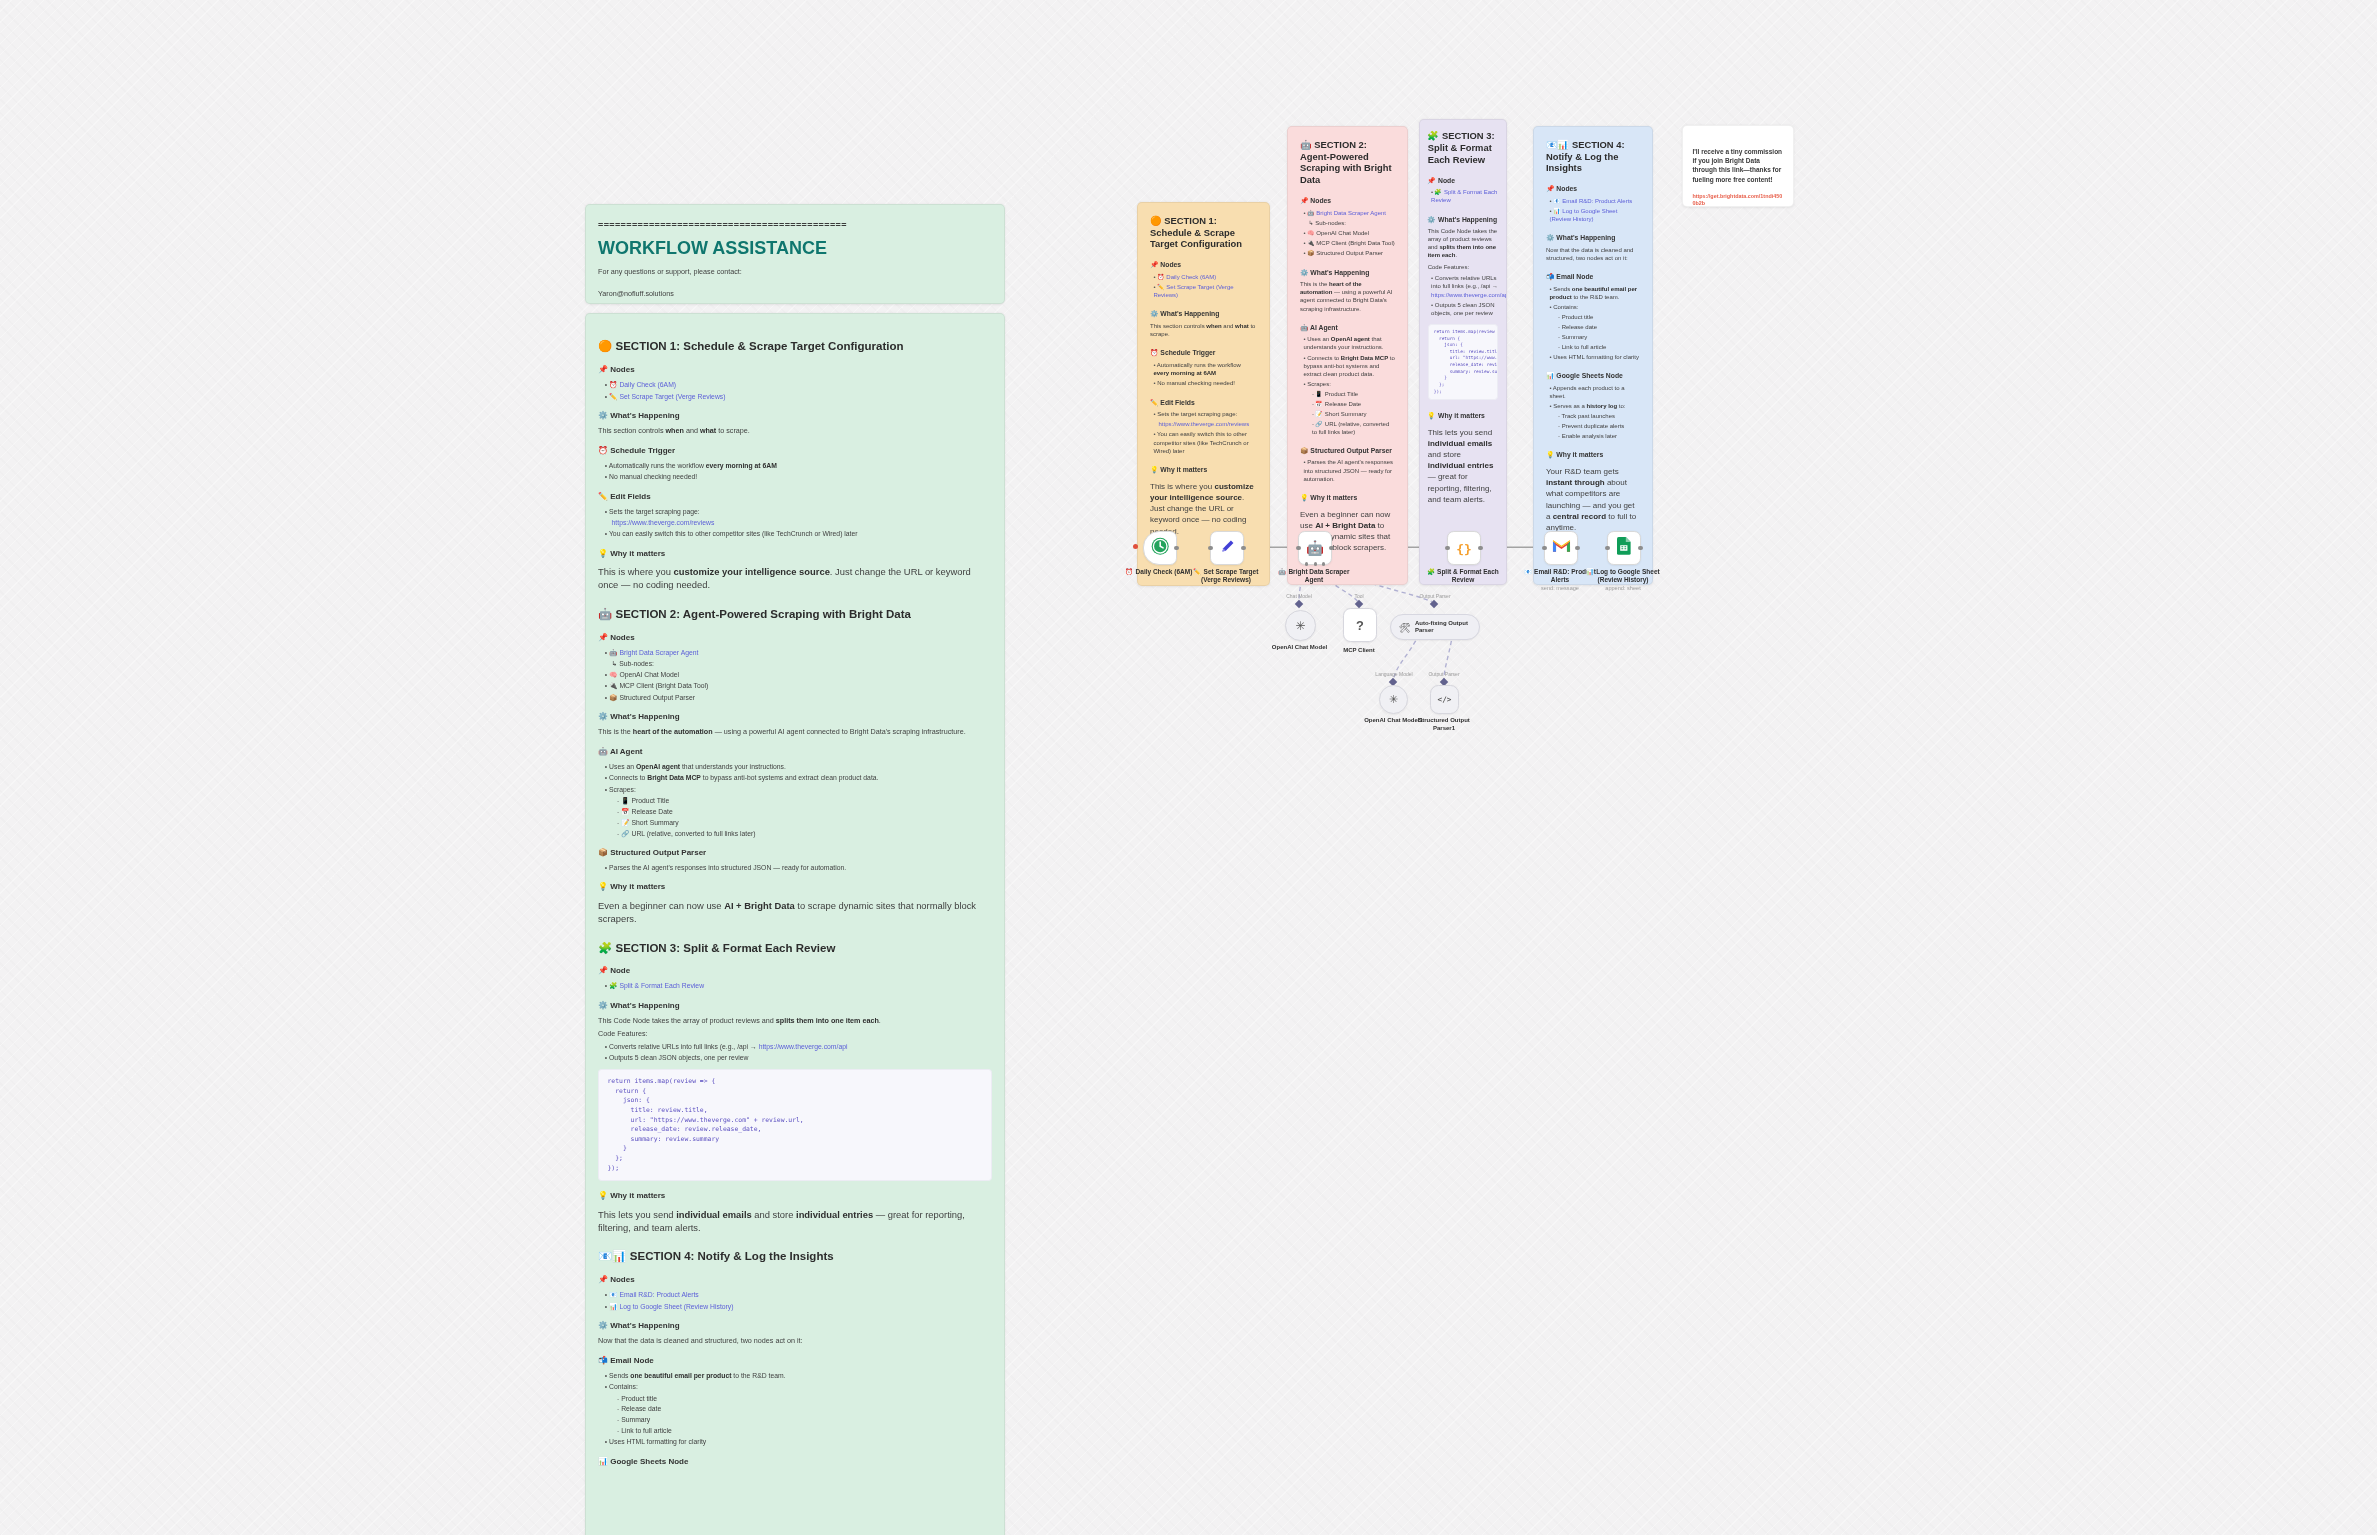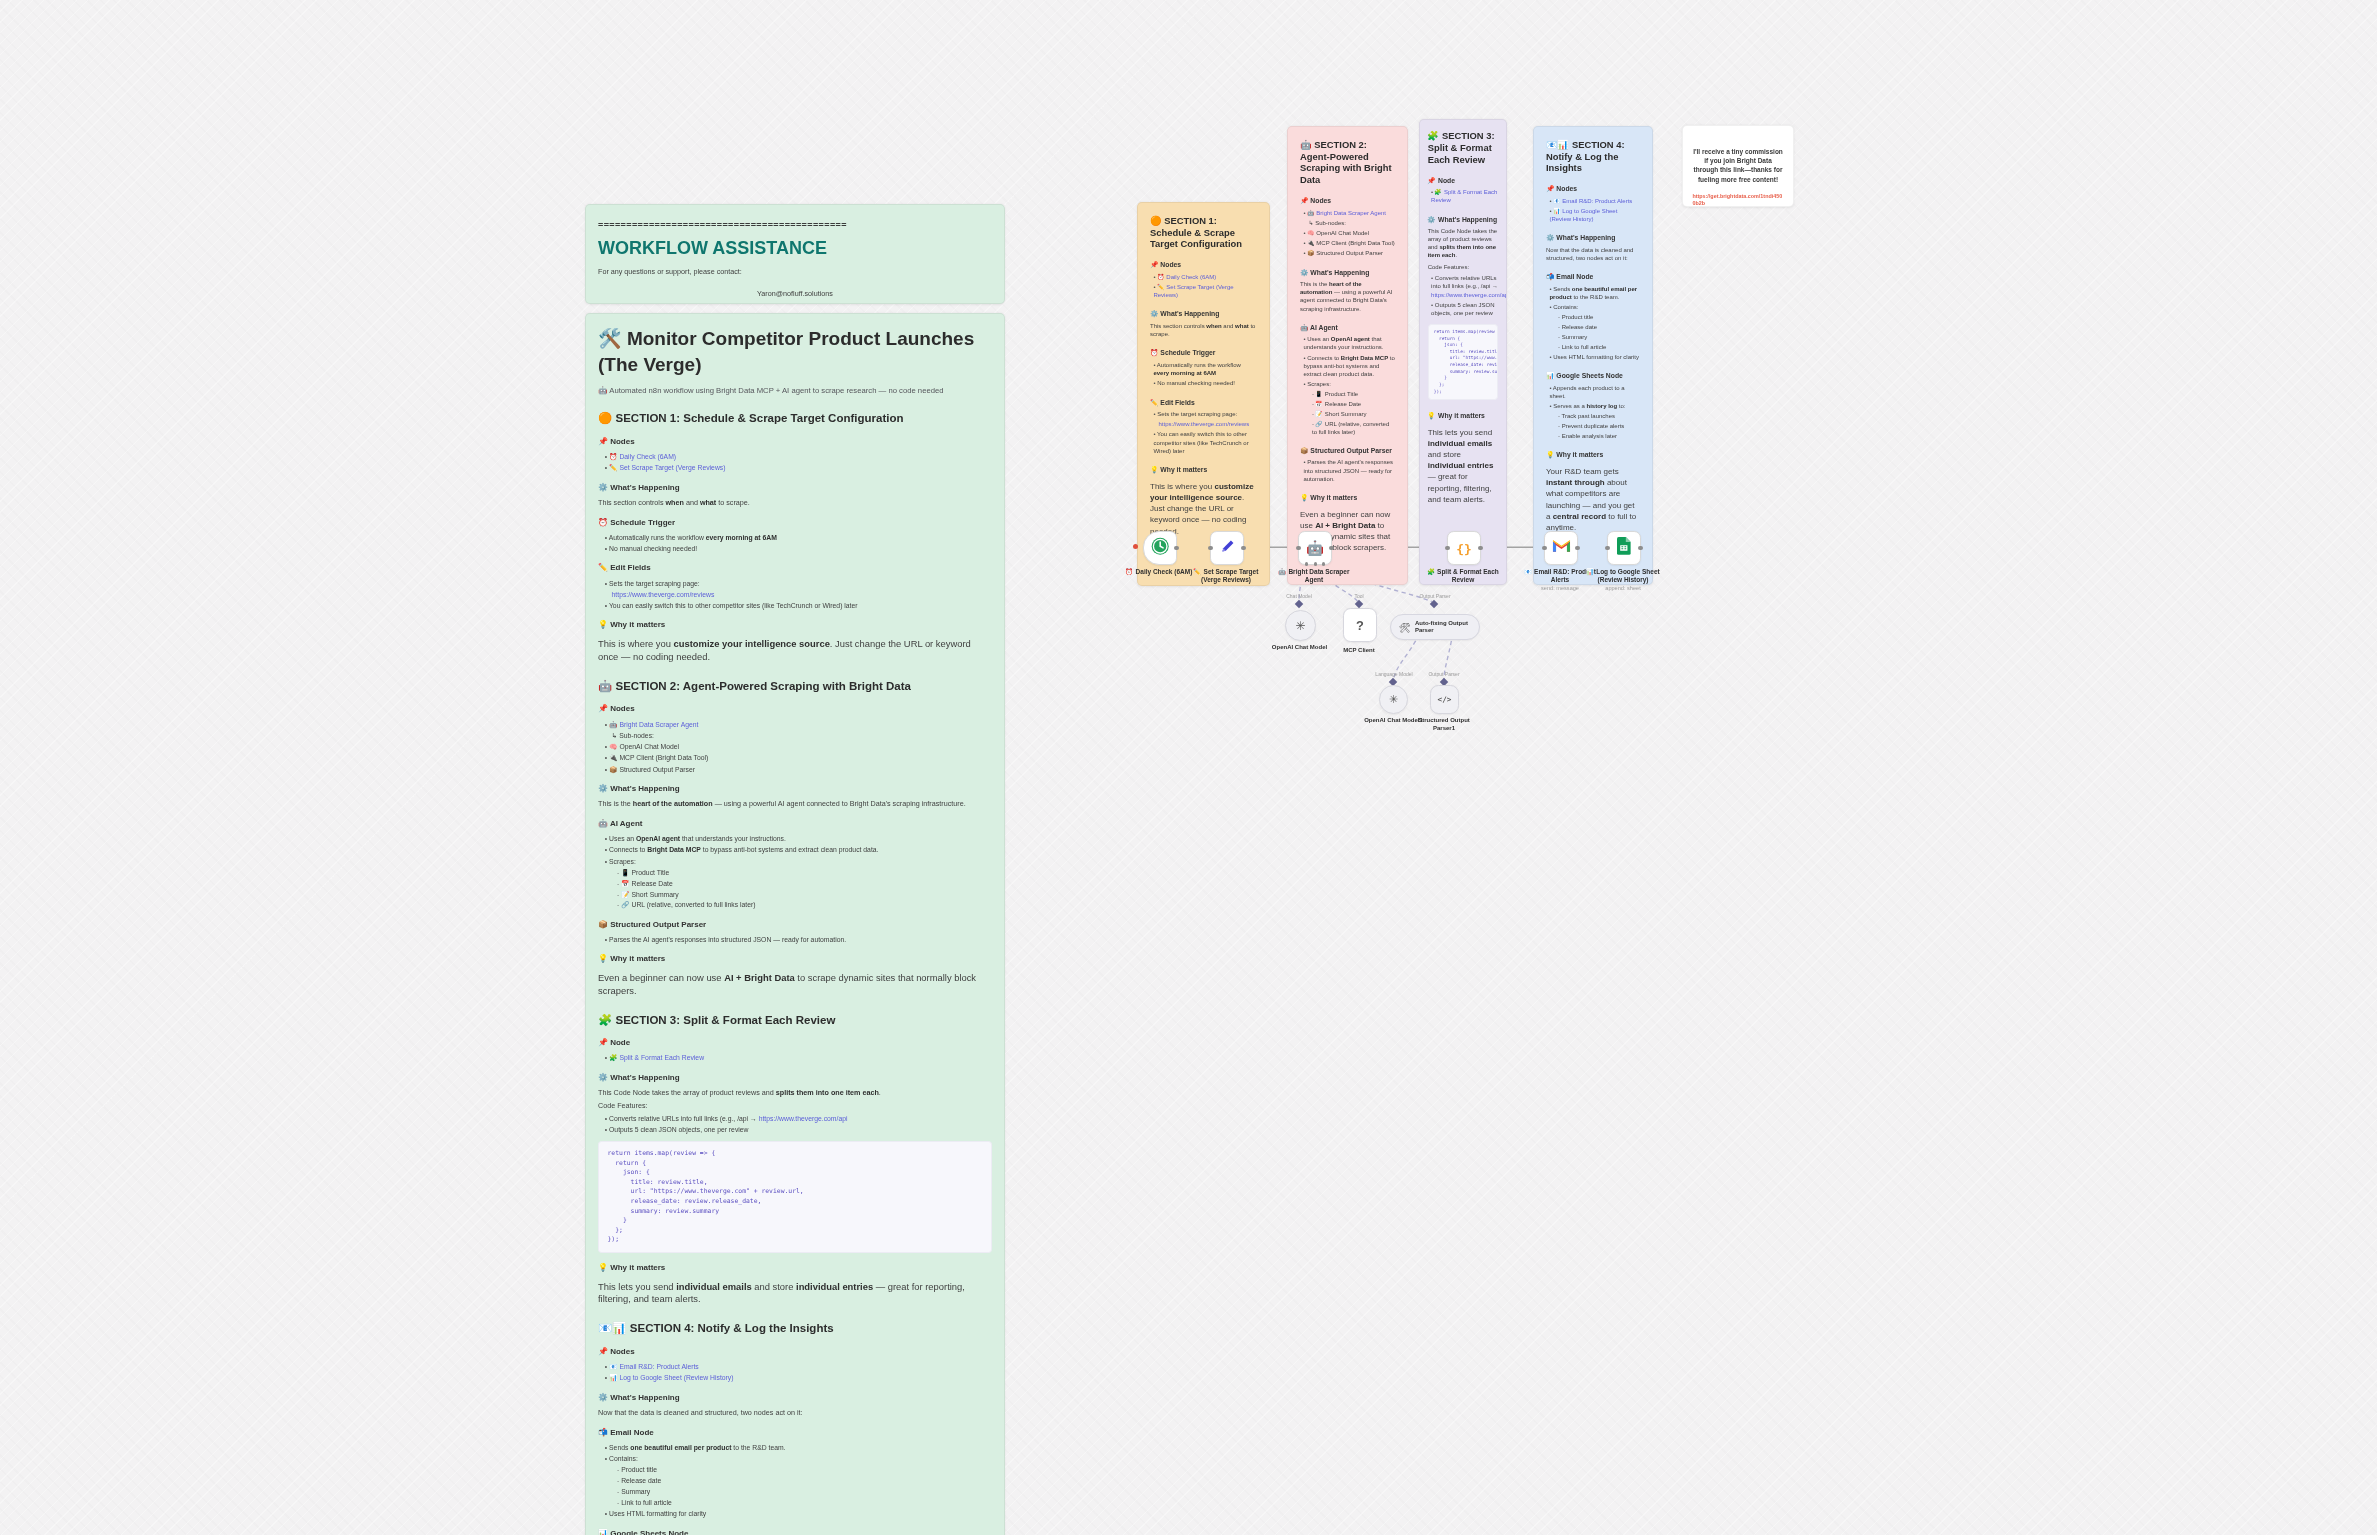--- a/index.html
+++ b/index.html
@@ -27,21 +27,21 @@
   
   .blk{margin:3.4px 0;}
   .blk b{font-weight:bold;color:#2f2f2f;}
   .divline{font-weight:bold;font-size:9px;letter-spacing:0.4px;white-space:nowrap;overflow:hidden;color:#3a3a3a;}
   .h1{font-size:18px;font-weight:bold;color:#0f766e;margin:5.1px 0 6.8px;}
   .h0{font-size:19px;font-weight:bold;color:#2c2c2c;margin:1.7px 0 8.5px;}
   .sub{font-size:7.7px;color:#56565c;margin-bottom:12px;}
   .h2{font-size:11.5px;font-weight:bold;color:#2c2c2c;margin:15.3px 0 6.8px;}
   .h3{font-size:8px;font-weight:bold;color:#333;margin:10.2px 0 4.3px;}
   .p{font-size:7.2px;}
-  .p0{font-size:7.2px;margin-top:12px;text-align:center;}
+  .p0{font-size:7.2px;margin-top:12px;}
   .plink{font-size:6px;margin-top:8.5px;word-break:break-all;}
   .li{font-size:6.8px;margin:2.1px 0 2.1px 6.8px;}
   .li::before{content:"• ";color:#555;}
   .li2{font-size:6.8px;margin:1.7px 0 1.7px 19px;}
   .li2::before{content:"- ";color:#777;}
   .ind{font-size:6.8px;margin:0.9px 0 0.9px 13.6px;}
   .big{font-size:9.4px;margin-top:6.8px;}
   .code{
     background:#f7f7fc;border-radius:3.4px;border:0.9px solid #ececf4;
     font-family:"DejaVu Sans Mono",monospace;font-size:6.4px;line-height:1.5;
@@ -126,24 +126,20 @@
         <div class="blk divline"><span>============================================</span></div>
         <div class="blk h1"><span>WORKFLOW ASSISTANCE</span></div>
         <div class="blk p"><span>For any questions or support, please contact:</span></div>
         <div class="blk p0"><span>Yaron@nofluff.solutions</span></div>
         <div class="blk p"><span>Explore more tips and tutorials here:</span></div>
       </div>
   </div>
 
   <div class="sticky bg-green" style="left:585px;top:313px;width:420px;height:1251px;">
     <div>
-        <div class="blk h0"><span>🛠️ Monitor Competitor Product Launches (The Verge)</span></div>
-        <div class="blk sub"><span>🤖 Automated n8n workflow using Bright Data MCP + AI agent to scrape research — no code needed</span></div>
-      </div>
-    <div>
         <div class="blk h2"><span>🟠 SECTION 1: Schedule &amp; Scrape Target Configuration</span></div>
         <div class="blk h3"><span>📌 Nodes</span></div>
         <div class="blk li link-blue"><span>⏰ Daily Check (6AM)</span></div>
         <div class="blk li link-blue"><span>✏️ Set Scrape Target (Verge Reviews)</span></div>
         <div class="blk h3"><span>⚙️ What's Happening</span></div>
         <div class="blk p"><span>This section controls </span><b>when</b><span> and </span><b>what</b><span> to scrape.</span></div>
         <div class="blk h3"><span>⏰ Schedule Trigger</span></div>
         <div class="blk li"><span>Automatically runs the workflow </span><b>every morning at 6AM</b><span></span></div>
         <div class="blk li"><span>No manual checking needed!</span></div>
         <div class="blk h3"><span>✏️ Edit Fields</span></div>

